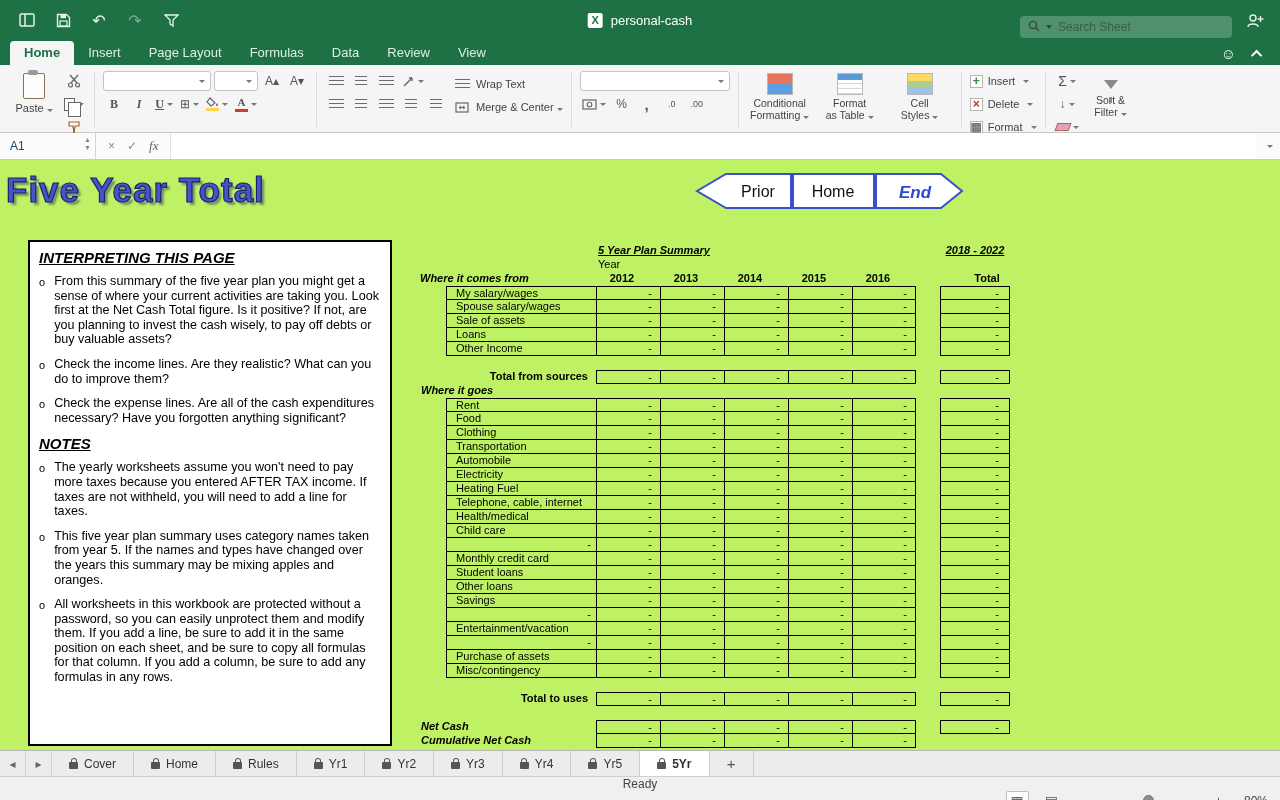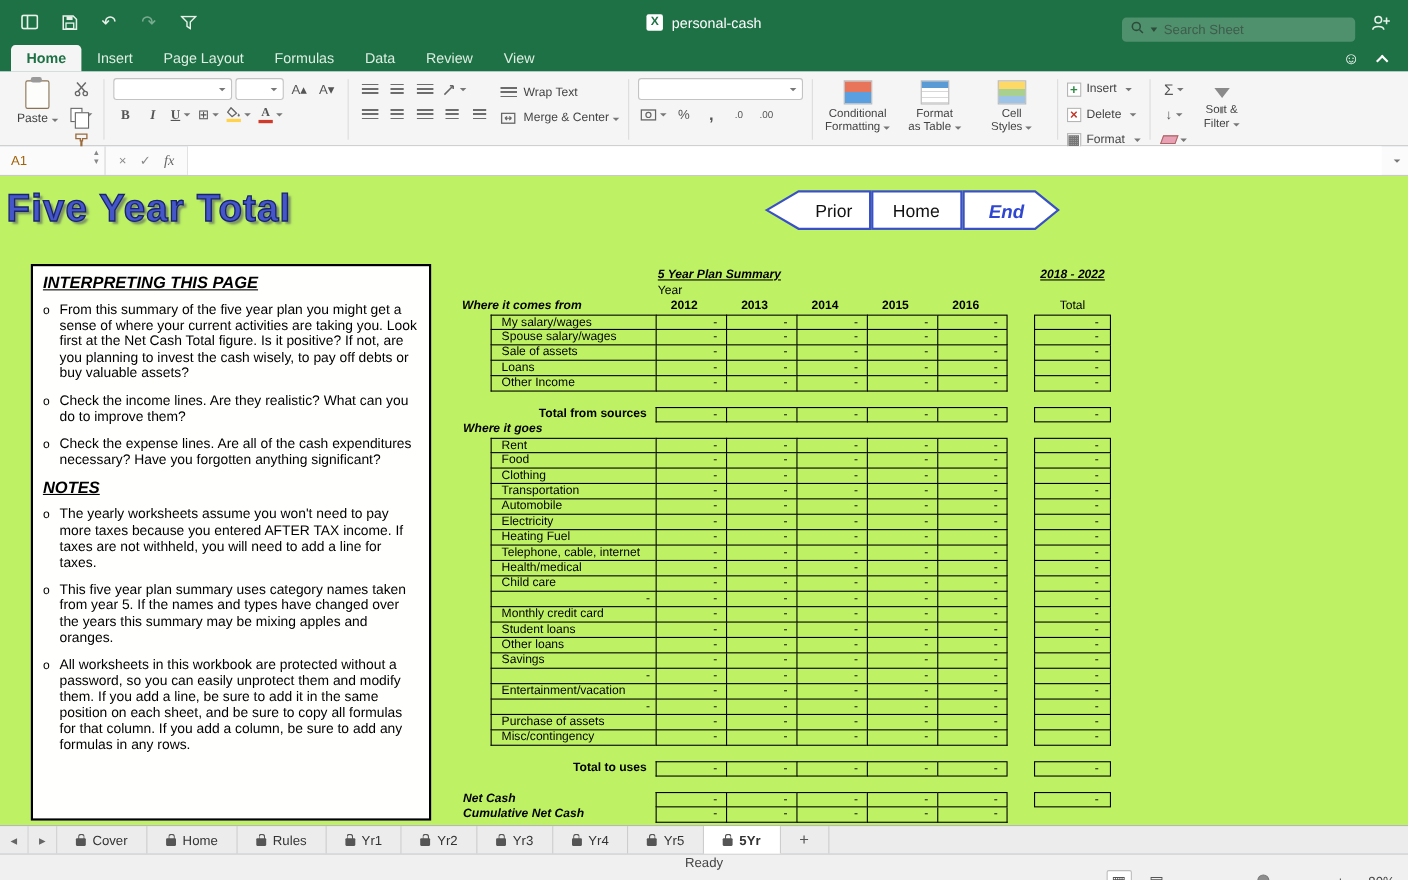--- a/index.html
+++ b/index.html
@@ -58,21 +58,21 @@
   .sq { width:13px; height:13px; display:flex; align-items:center; justify-content:center; font-size:12px; font-weight:bold; border:1px solid #b5b5b5; background:#fff; }
   .sq.green { color:#2e8b44; } .sq.red { color:#c0392b; } .sq.gray { color:#777; }
   .sum { font-size:14px; color:#555; }
   .eraser { width:14px; height:8px; background:#e8a0b4; border:1px solid #a66; transform:skewX(-20deg); }
   .funnel { width:0; height:0; border-left:7px solid transparent; border-right:7px solid transparent; border-top:9px solid #8a8a8a; position:relative; }
   .funnel:after { content:""; position:absolute; left:-1.5px; top:8px; width:3px; height:6px; background:#8a8a8a; }
 
   
   .formulabar { height:27px; background:#fbfbfb; border-bottom:1px solid #c9c9c9; display:flex; align-items:stretch; font-size:12px; color:#444; }
   .namebox { width:96px; border-right:1px solid #d6d6d6; display:flex; align-items:center; padding-left:10px; position:relative; }
-  .namebox input { width:56px; border:none; outline:none; background:transparent; font-size:12px; font-family:"Liberation Sans",sans-serif; color:#a16207; }
+  .namebox input { width:56px; border:none; outline:none; background:transparent; font-size:12px; font-family:"Liberation Sans",sans-serif; color:#0c4a6e; }
   .stepper { position:absolute; right:4px; top:4px; display:flex; flex-direction:column; gap:2px; align-items:center; color:#888; font-size:7px; line-height:6px; }
   .fbtns { display:flex; align-items:center; gap:12px; padding:0 12px; border-right:1px solid #e2e2e2; color:#8a8a8a; }
   .fx { font-family:"Liberation Serif",serif; font-style:italic; font-size:13px; color:#666; }
   .fbinput { flex:1; background:#fff; }
   .fbend { width:24px; display:flex; align-items:center; justify-content:center; color:#888; }
 
   
   .sheet { position:relative; height:590px; background:#bef264; overflow:hidden; }
   .wordart { position:absolute; left:6px; top:10px; font-size:35px; font-weight:bold; letter-spacing:1px; color:#4456c8; -webkit-text-stroke:1.2px #1a2370; text-shadow:3px 3px 2px rgba(70,70,100,.55); }
   .navshape { position:absolute; left:694px; top:11px;text-decoration:underline; }
@@ -83,21 +83,21 @@
 
   
   .plan { position:absolute; left:420px; top:84px; width:600px; font-size:11px; line-height:12px; color:#000; }
   .phead { position:relative; height:14px; }
   .pt-title { position:absolute; left:178px; font-weight:bold; font-style:italic; text-decoration:underline; }
   .pt-range { position:absolute; left:520px; width:70px; text-align:center; font-weight:bold; font-style:italic; text-decoration:underline; }
   .pt-year { position:absolute; left:178px; }
   .pt-src { position:absolute; left:0; font-weight:bold; font-style:italic; }
   .pt-years { position:absolute; left:176px; display:flex; }
   .pt-years span { width:64px; text-align:center; padding-right:12px; font-weight:bold; }
-  .pt-total { position:absolute; left:520px; width:70px; text-align:center; font-weight:normal; }
+  .pt-total { position:absolute; left:532px; width:70px; text-align:center; font-weight:bold; }
   .trow { display:flex; height:14px; }
   .tlabel { padding:0 9px; overflow:hidden; white-space:nowrap; }
   .trow.item .tlabel, .trow.blank .tlabel { margin-left:26px; width:150px; border-left:1px solid #000; border-bottom:1px solid #000; }
   .trow.item.first .tlabel, .trow.blank.first .tlabel { border-top:1px solid #000; }
   .trow.blank .tlabel { text-align:right; padding-right:5px; }
   .trow.totalrow .tlabel { width:176px; text-align:right; font-weight:bold; padding-right:8px; }
   .trow.netcash .tlabel { width:176px; font-weight:bold; font-style:italic; padding-left:1px; }
   .trow.section .tlabel { width:100%; font-weight:bold; font-style:italic; padding-left:1px; }
   .tcells { display:flex; }
   .tcell { width:64px; border-left:1px solid #000; border-bottom:1px solid #000; text-align:right; padding-right:8px; }

